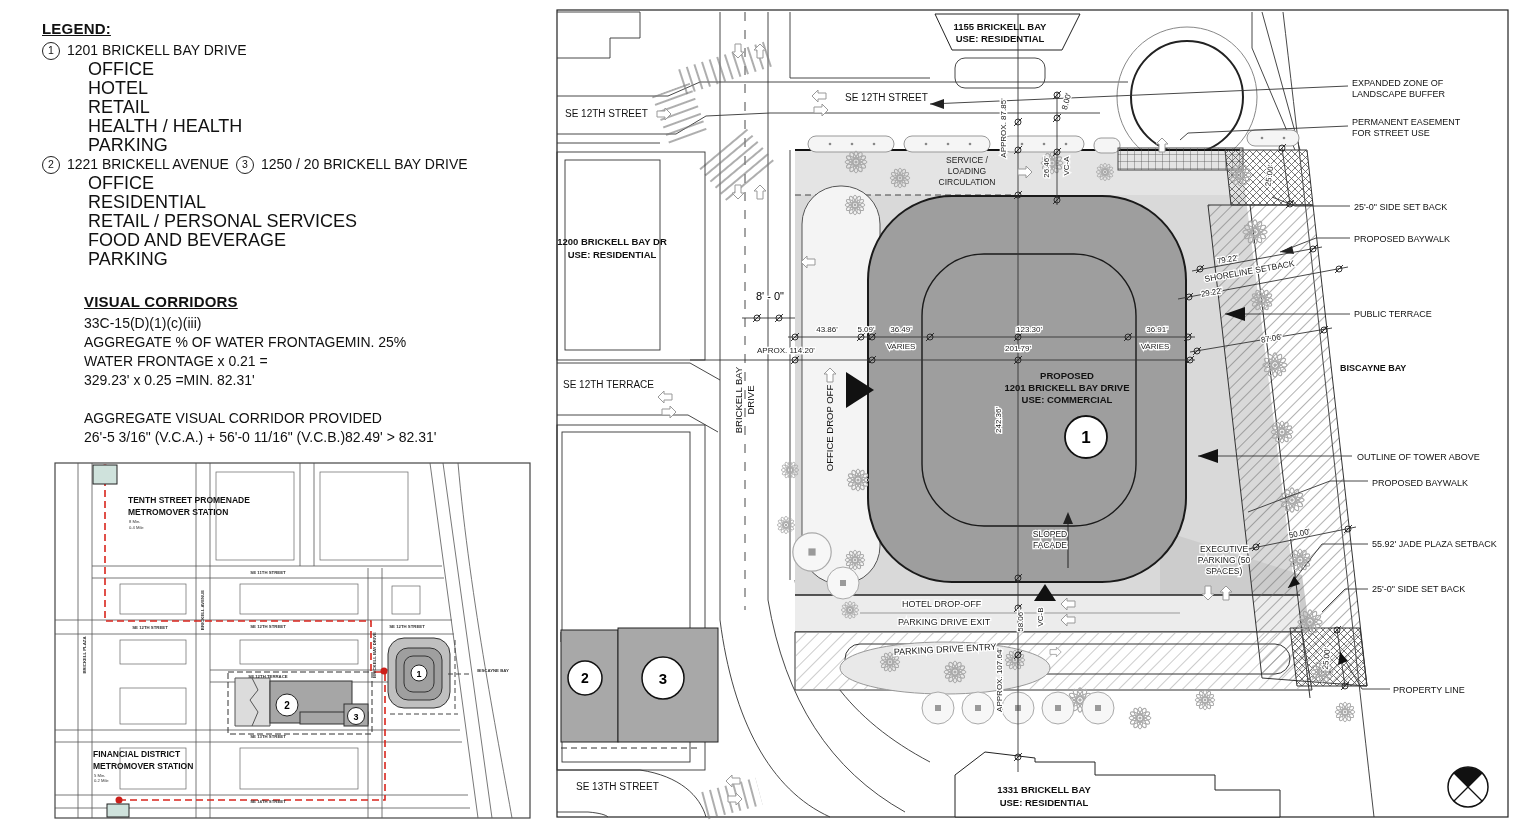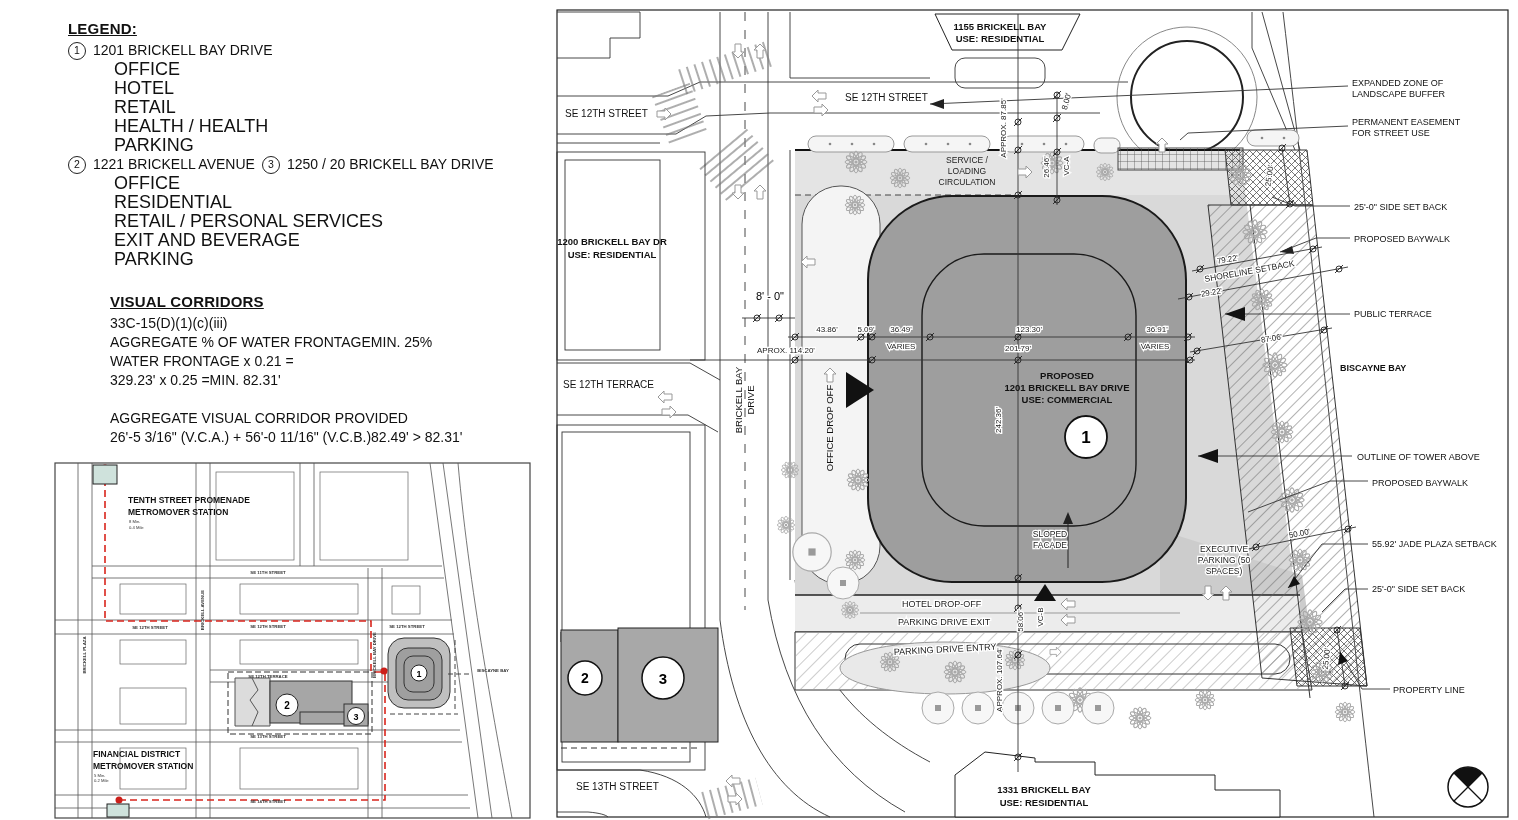--- a/index.html
+++ b/index.html
@@ -1,17 +1,17 @@
 <!DOCTYPE html>
 <html><head>
 <meta charset="utf-8">
 <style>
   html,body{margin:0;padding:0;background:#fff;}
   body{width:1518px;height:820px;position:relative;font-family:"Liberation Sans",sans-serif;color:#111;overflow:hidden;}
-  #left{position:absolute;left:68px;top:20px;width:494px;}
+  #left{position:absolute;left:42px;top:20px;width:494px;}
   .h1{font-size:15px;font-weight:bold;text-decoration:underline;letter-spacing:.2px;margin-bottom:4px;}
   .li{display:flex;gap:7px;align-items:center;font-size:14px;line-height:19px;}
   .circ{width:16px;height:16px;border:1.4px solid #222;border-radius:50%;display:inline-flex;align-items:center;justify-content:center;font-size:10.5px;flex:none;}
   .sub{padding-left:46px;font-size:18px;line-height:19px;}
   #vc{margin-top:24px;margin-left:42px;}
   .vcrow{display:flex;justify-content:flex-start;font-size:14px;line-height:19px;}
   .sp{height:19px;}
   svg text{font-family:"Liberation Sans",sans-serif;}
   .t8{font-size:8px;fill:#222}.t85{font-size:8.5px;fill:#222}.t9{font-size:9px;fill:#222}
   .t95{font-size:9.5px;fill:#111}.t10{font-size:10px;fill:#111}
@@ -502,21 +502,21 @@
   <div class="sub">PARKING</div>
   <div class="li">
     <span class="circ">2</span>
     <span>1221 BRICKELL AVENUE</span>
     <span class="circ">3</span>
     <span>1250 / 20 BRICKELL BAY DRIVE</span>
   </div>
   <div class="sub">OFFICE</div>
   <div class="sub">RESIDENTIAL</div>
   <div class="sub">RETAIL / PERSONAL SERVICES</div>
-  <div class="sub">EXIT AND BEVERAGE</div>
+  <div class="sub">FOOD AND BEVERAGE</div>
   <div class="sub">PARKING</div>
 
   <div id="vc">
     <div class="h1">VISUAL CORRIDORS</div>
     <div class="vcrow">
         <span>33C-15(D)(1)(c)(iii)</span>
       </div>
     <div class="vcrow">
       <span>AGGREGATE % OF WATER FRONTAGE</span>
       <span>MIN. 25%</span>

